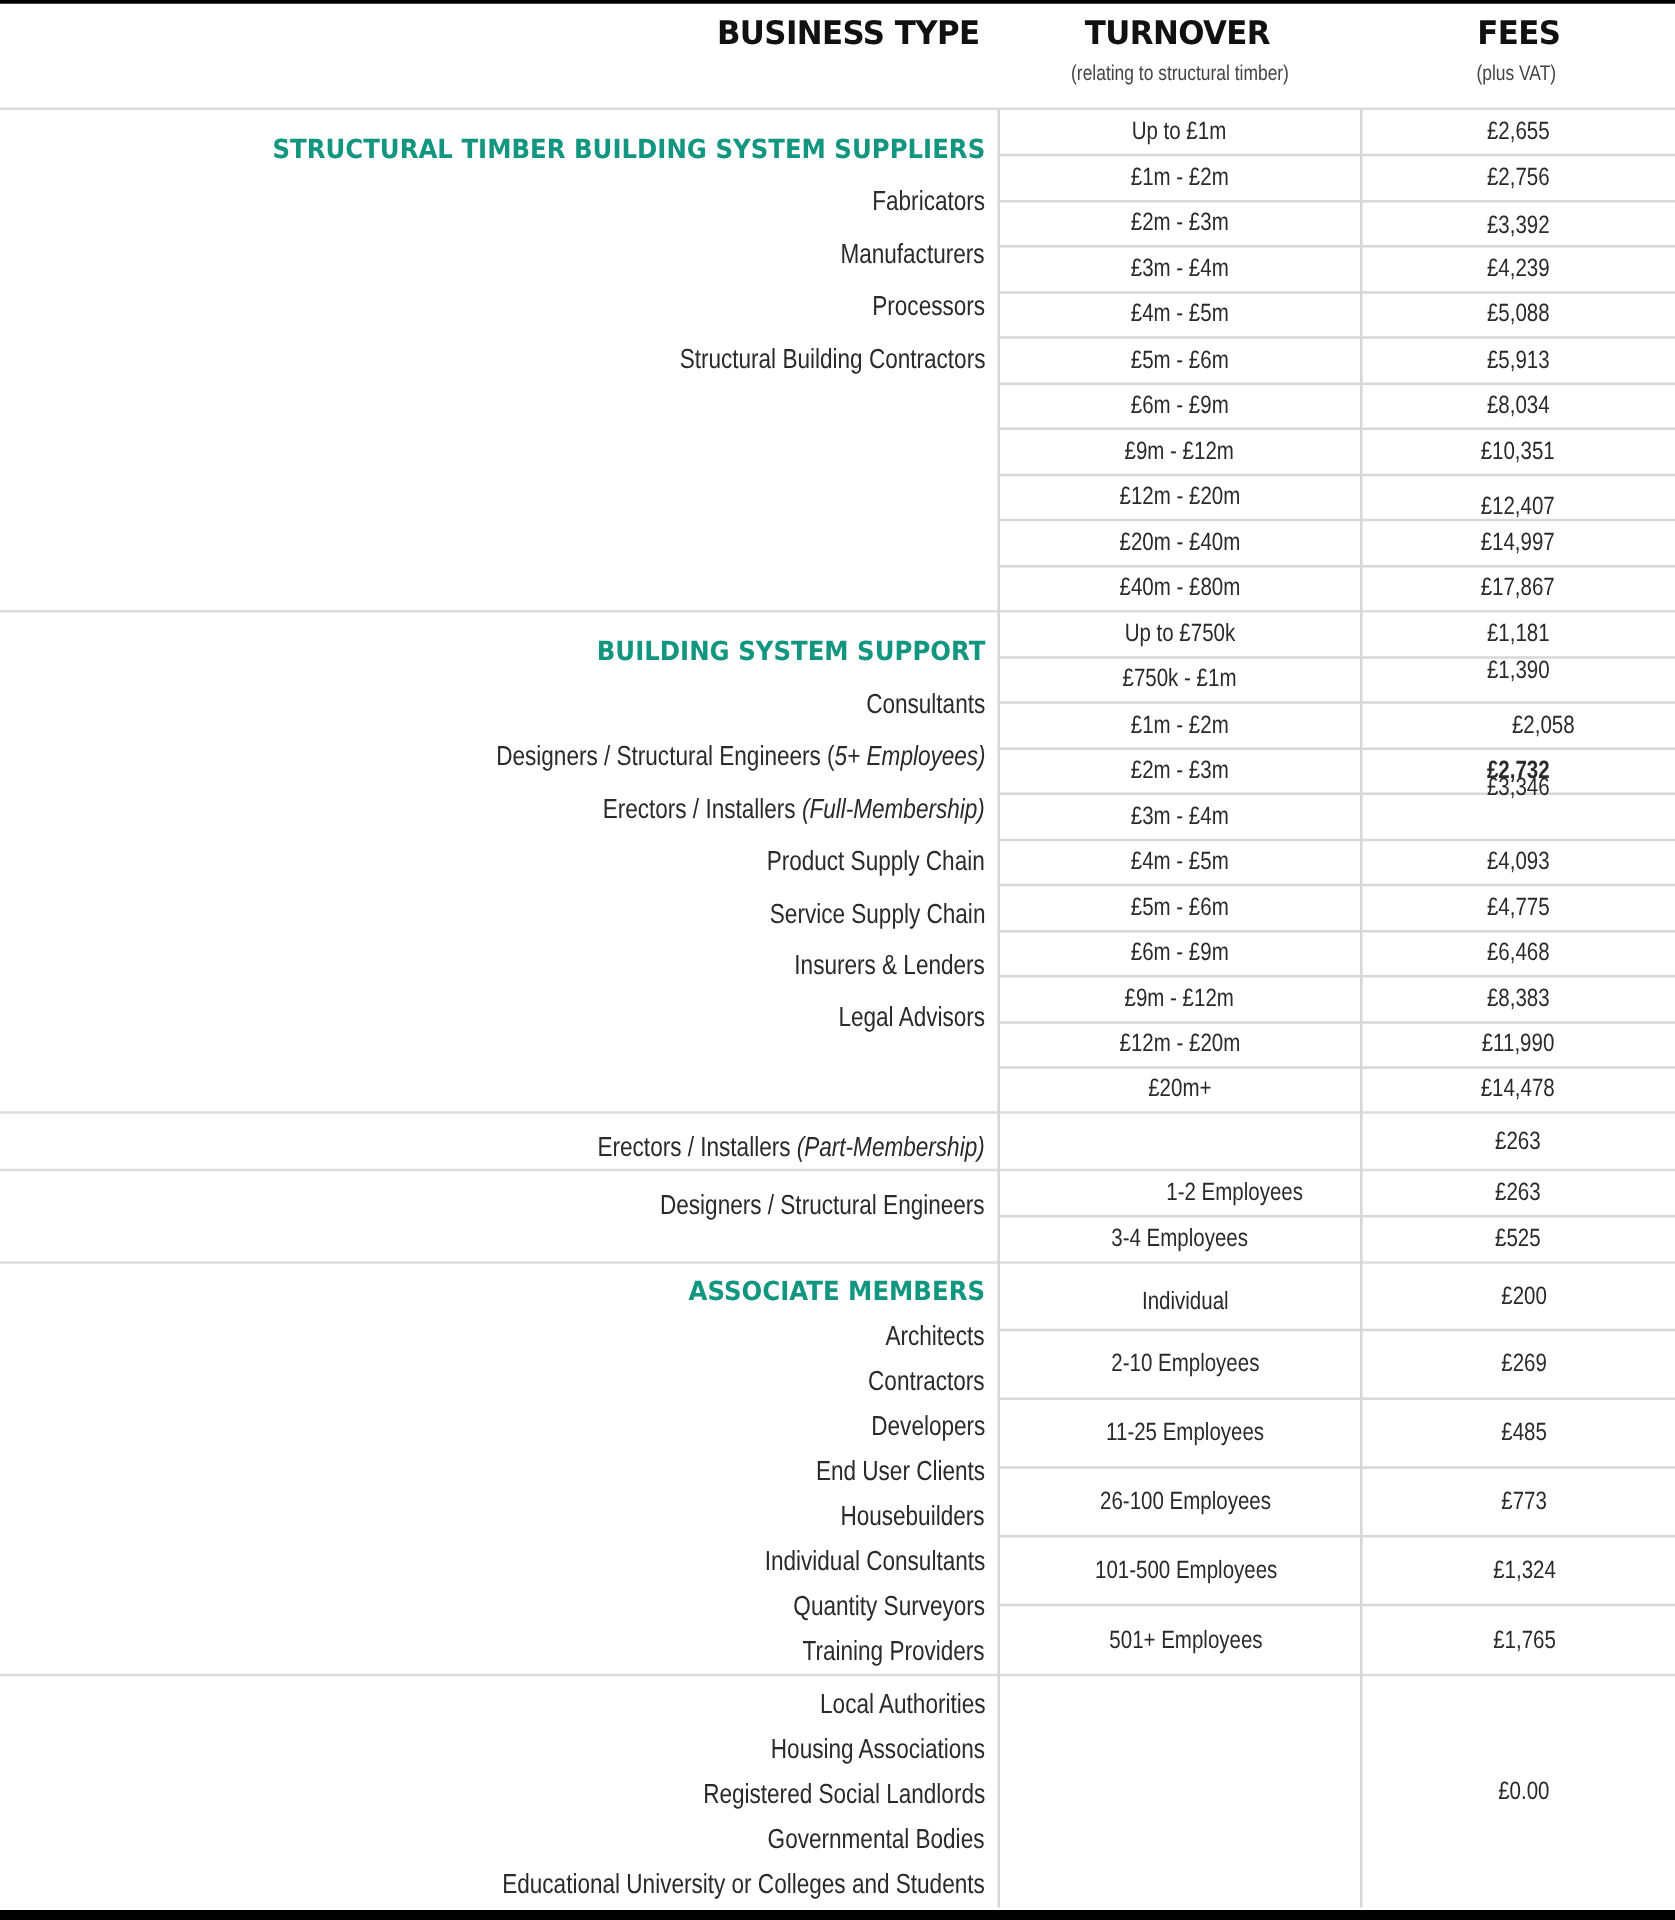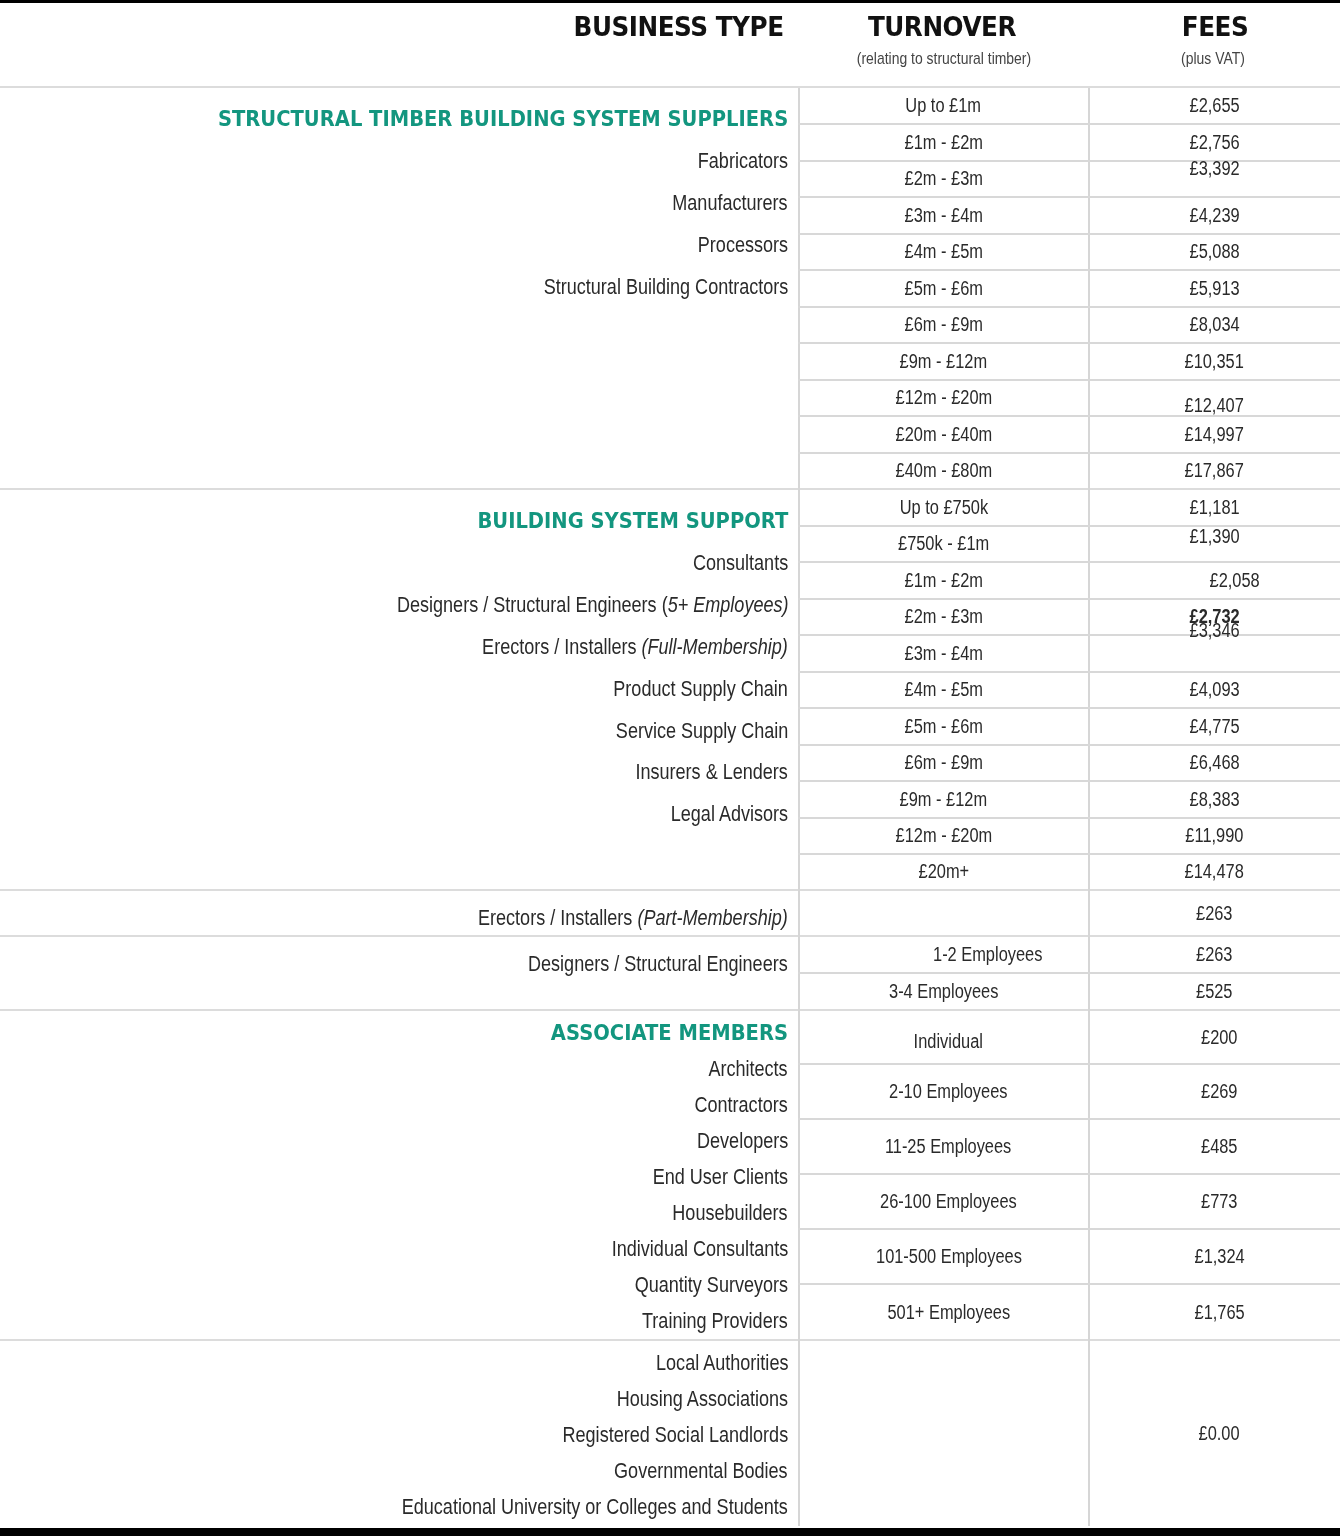--- a/index.html
+++ b/index.html
@@ -109,21 +109,21 @@
   </div>
 <div class="cell col-t" style="top:124px;height:36px;">
     <span>£1m - £2m</span>
   </div>
 <div class="cell col-f" style="top:124px;height:36px;">
     <span>£2,756</span>
   </div>
 <div class="cell col-t" style="top:161px;height:35px;">
     <span>£2m - £3m</span>
   </div>
-<div class="cell col-f" style="top:158px;height:21px;">
+<div class="cell col-f" style="top:170px;height:21px;">
     <span>£3,392</span>
   </div>
 <div class="cell col-t" style="top:197px;height:36px;">
     <span>£3m - £4m</span>
   </div>
 <div class="cell col-f" style="top:197px;height:36px;">
     <span>£4,239</span>
   </div>
 <div class="cell col-t" style="top:234px;height:35px;">
     <span>£4m - £5m</span>

